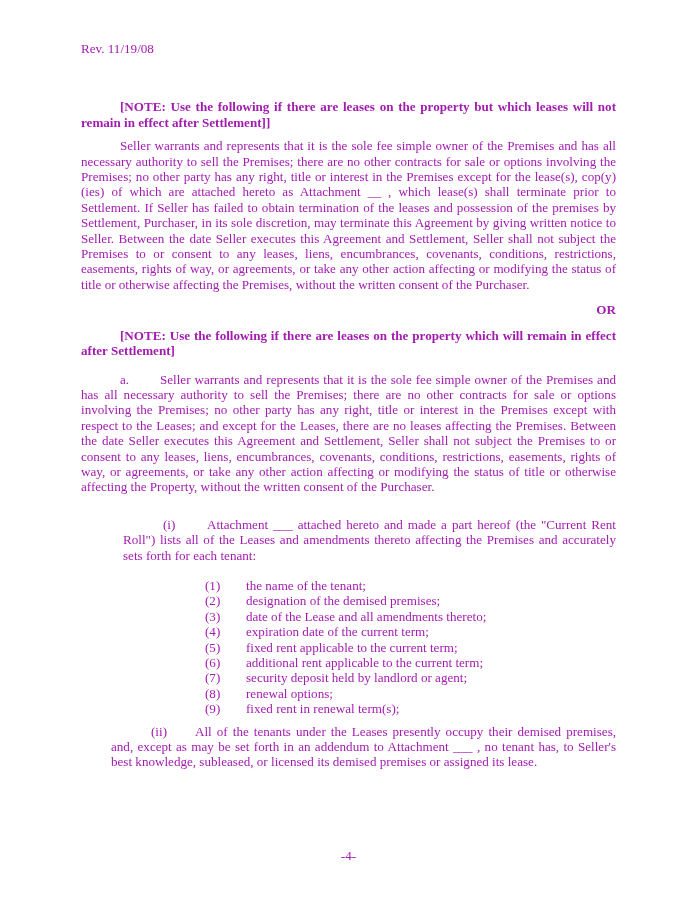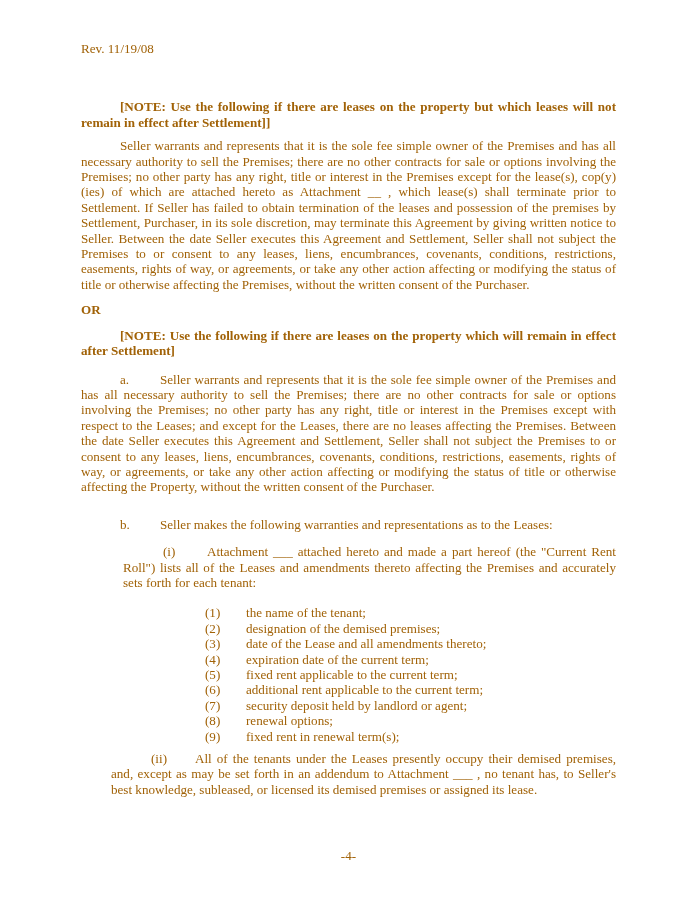--- a/index.html
+++ b/index.html
@@ -7,27 +7,27 @@
     position:relative;
     width:696px; height:900px;
     background:#ffffff;
     box-sizing:border-box;
     padding:41px 80px 0 81px;
     display:flex; flex-direction:column;
     overflow:hidden;
     font-family:"Liberation Serif", serif;
     font-size:13.1px;
     line-height:15.4px;
-    color:#a16207;
+    color:#a21caf;
   }
   p { margin:0; }
   .just { text-align:justify; }
   .ind  { text-indent:39px; }
   .bold { font-weight:bold; }
-  .center { text-align:left; }
+  .center { text-align:right; }
   .lbl { display:inline-block; text-indent:0; }
   .lbl-w40 { width:40px; }
   .lbl-w44 { width:44px; }
 
   .rev        { margin-bottom:43px; }
   .note1      { margin-bottom:8px; }
   .para1      { margin-bottom:10px; }
   .or-line    { margin-bottom:10px; }
   .note2      { margin-bottom:13px; }
   .para-a     { margin-bottom:22px; }
@@ -52,23 +52,20 @@
   <p class="para1 just ind">Seller warrants and represents that it is the sole fee simple owner of the Premises and has all necessary authority to sell the Premises; there are no other contracts for sale or options involving the Premises; no other party has any right, title or interest in the Premises except for the lease(s), cop(y)(ies) of which are attached hereto as Attachment __ , which lease(s) shall terminate prior to Settlement.  If Seller has failed to obtain termination of the leases and possession of the premises by Settlement, Purchaser, in its sole discretion, may terminate this Agreement by giving written notice to Seller.  Between the date Seller executes this Agreement and Settlement, Seller shall not subject the Premises to or consent to any leases, liens, encumbrances, covenants, conditions, restrictions, easements, rights of way, or agreements, or take any other action affecting or modifying the status of title or otherwise affecting the Premises, without the written consent of the Purchaser.</p>
 
   <p class="or-line center bold">OR</p>
 
   <p class="note2 just ind bold">[NOTE: Use the following if there are leases on the property which will remain in effect after Settlement]</p>
 
   <p class="para-a just ind">
     <span class="lbl lbl-w40">a.</span><span>Seller warrants and represents that it is the sole fee simple owner of the Premises and has all necessary authority to sell the Premises; there are no other contracts for sale or options involving the Premises; no other party has any right, title or interest in the Premises except with respect to the Leases; and except for the Leases, there are no leases affecting the Premises.  Between the date Seller executes this Agreement and Settlement, Seller shall not subject the Premises to or consent to any leases, liens, encumbrances, covenants, conditions, restrictions, easements, rights of way, or agreements, or take any other action affecting or modifying the status of title or otherwise affecting the Property, without the written consent of the Purchaser.</span>
   </p>
 
-  <p class="para-b just ind">
-    <span class="lbl lbl-w40">b.</span><span>Seller makes the following warranties and representations as to the Leases:</span>
-  </p>
 
   <p class="para-i just">
     <span class="lbl lbl-w44">(i)</span><span>Attachment ___ attached hereto and made a part hereof (the "Current Rent Roll") lists all of the Leases and amendments thereto affecting the Premises and accurately sets forth for each tenant:</span>
   </p>
 
   <div class="warranty-list">
     <div class="list-row">
         <span class="list-num">(1)</span>
         <span class="list-text">the name of the tenant;</span>
       </div>

